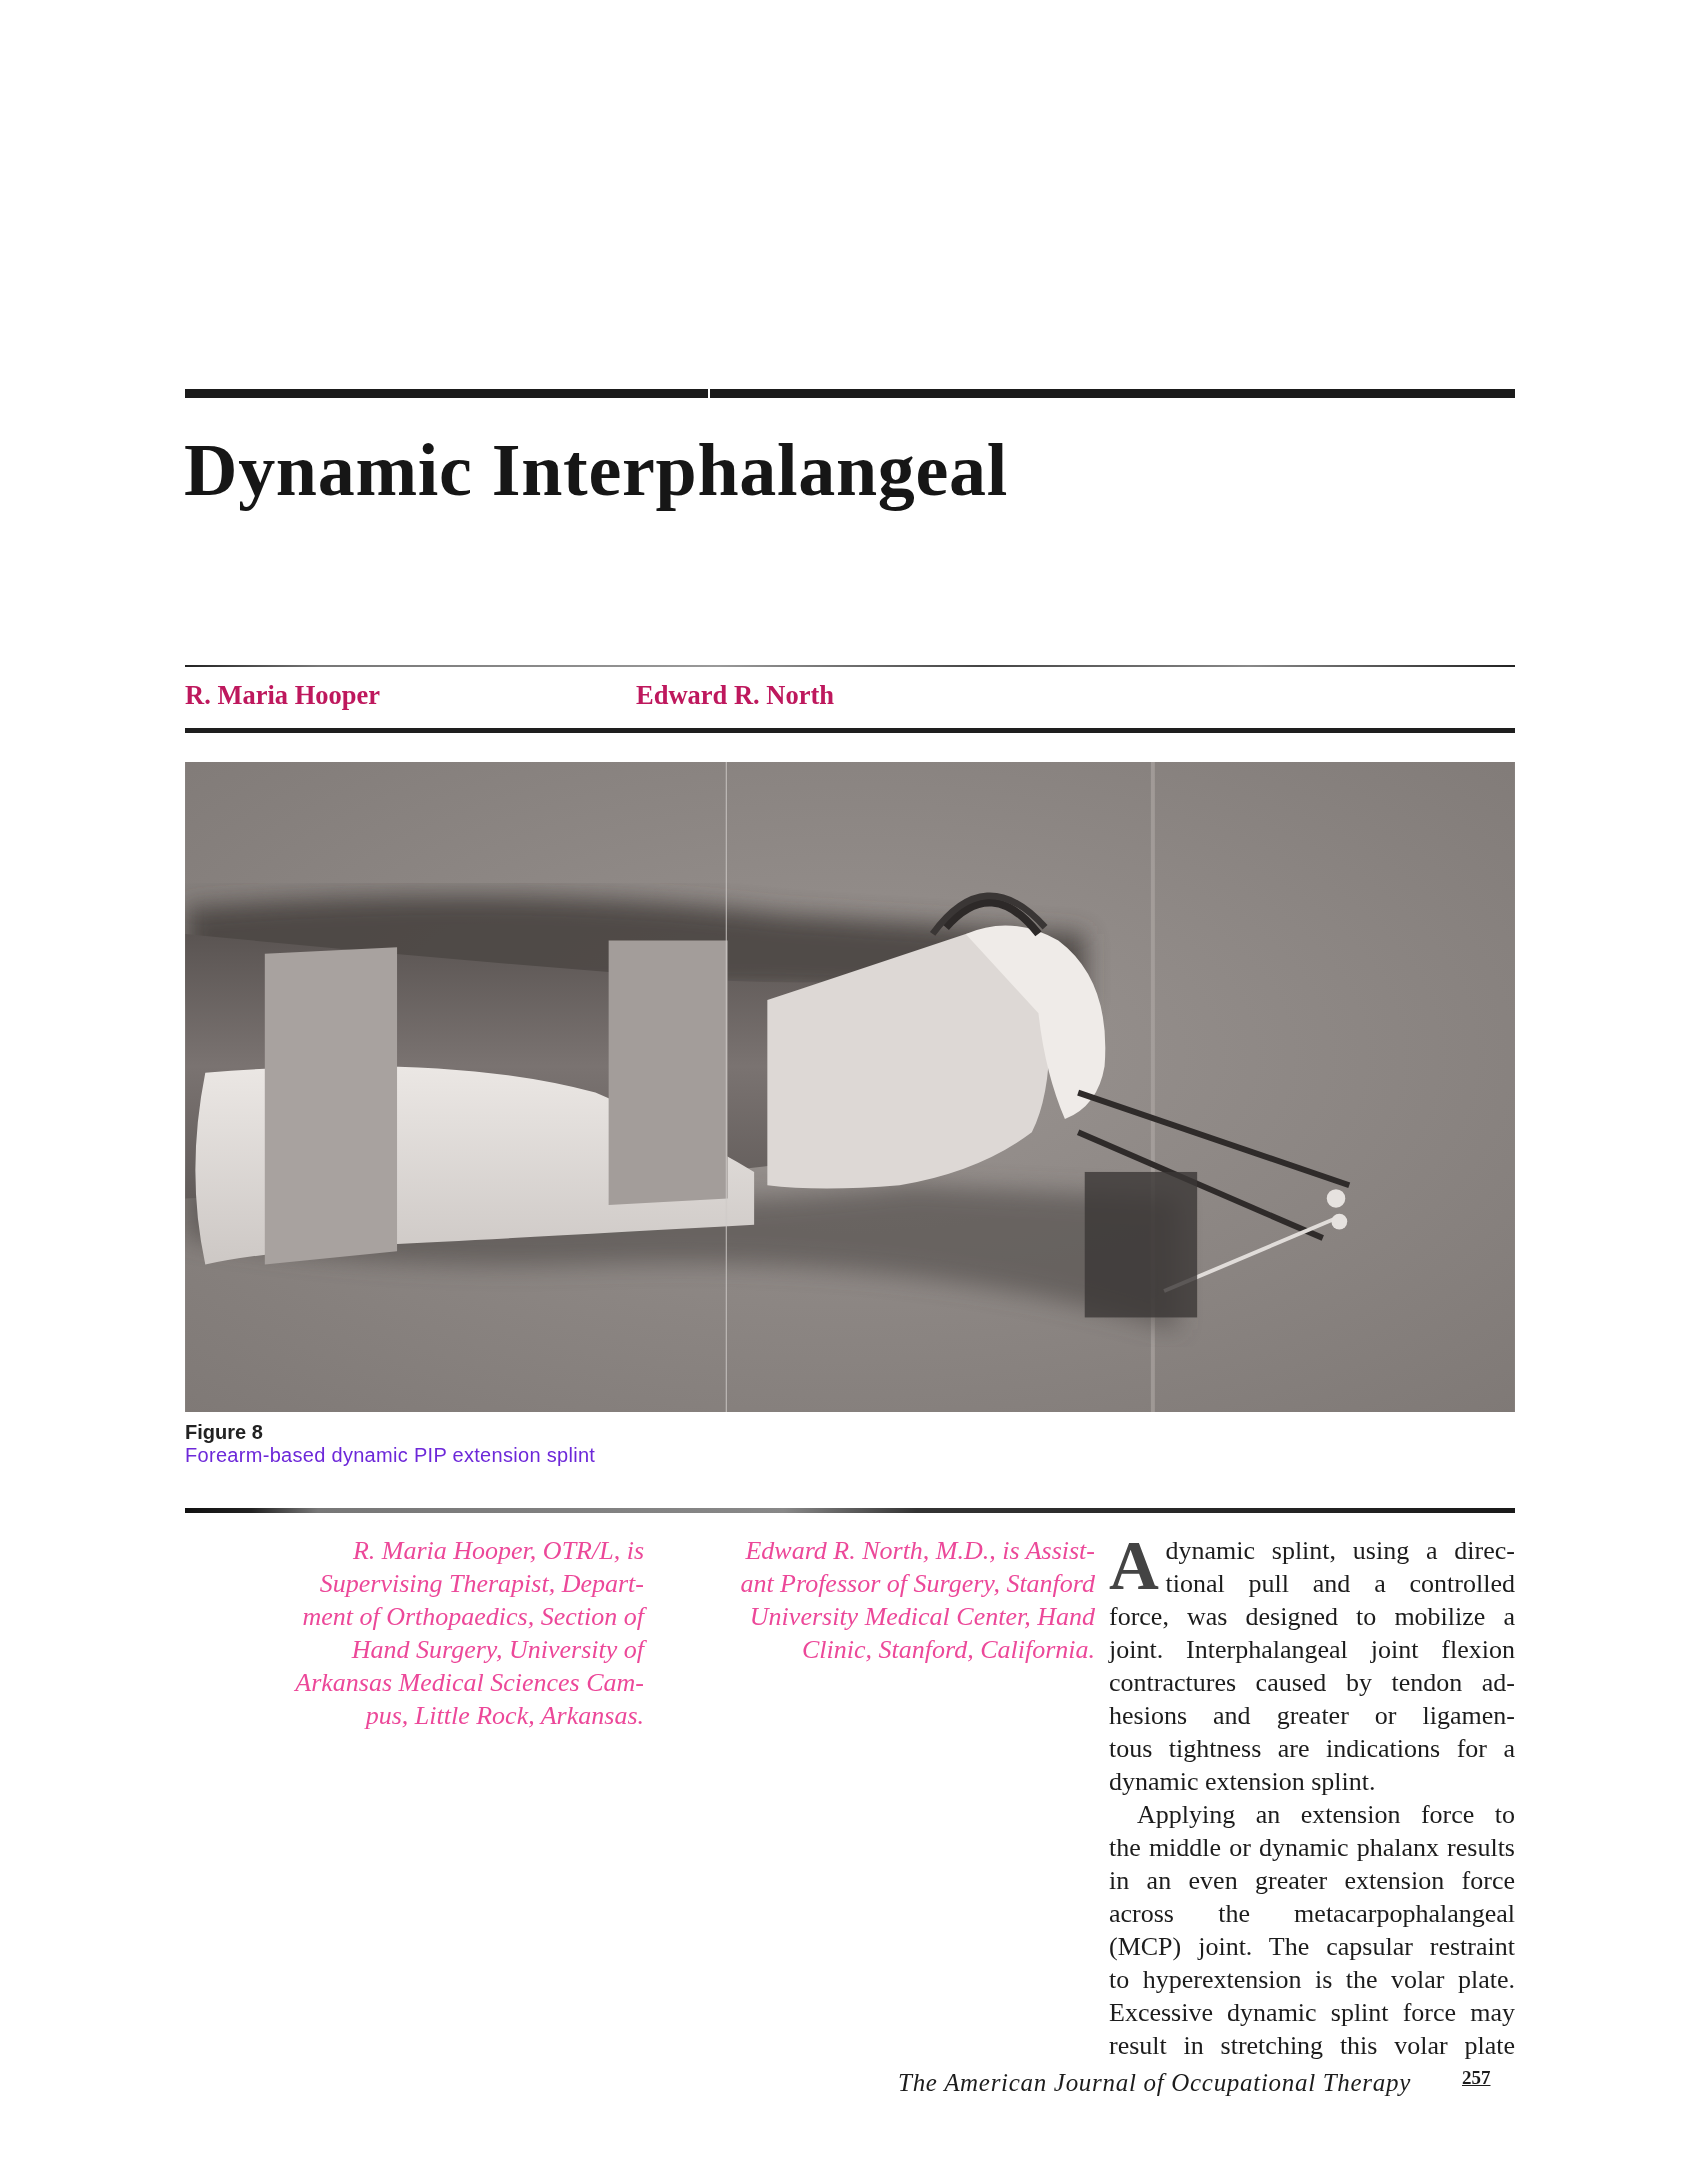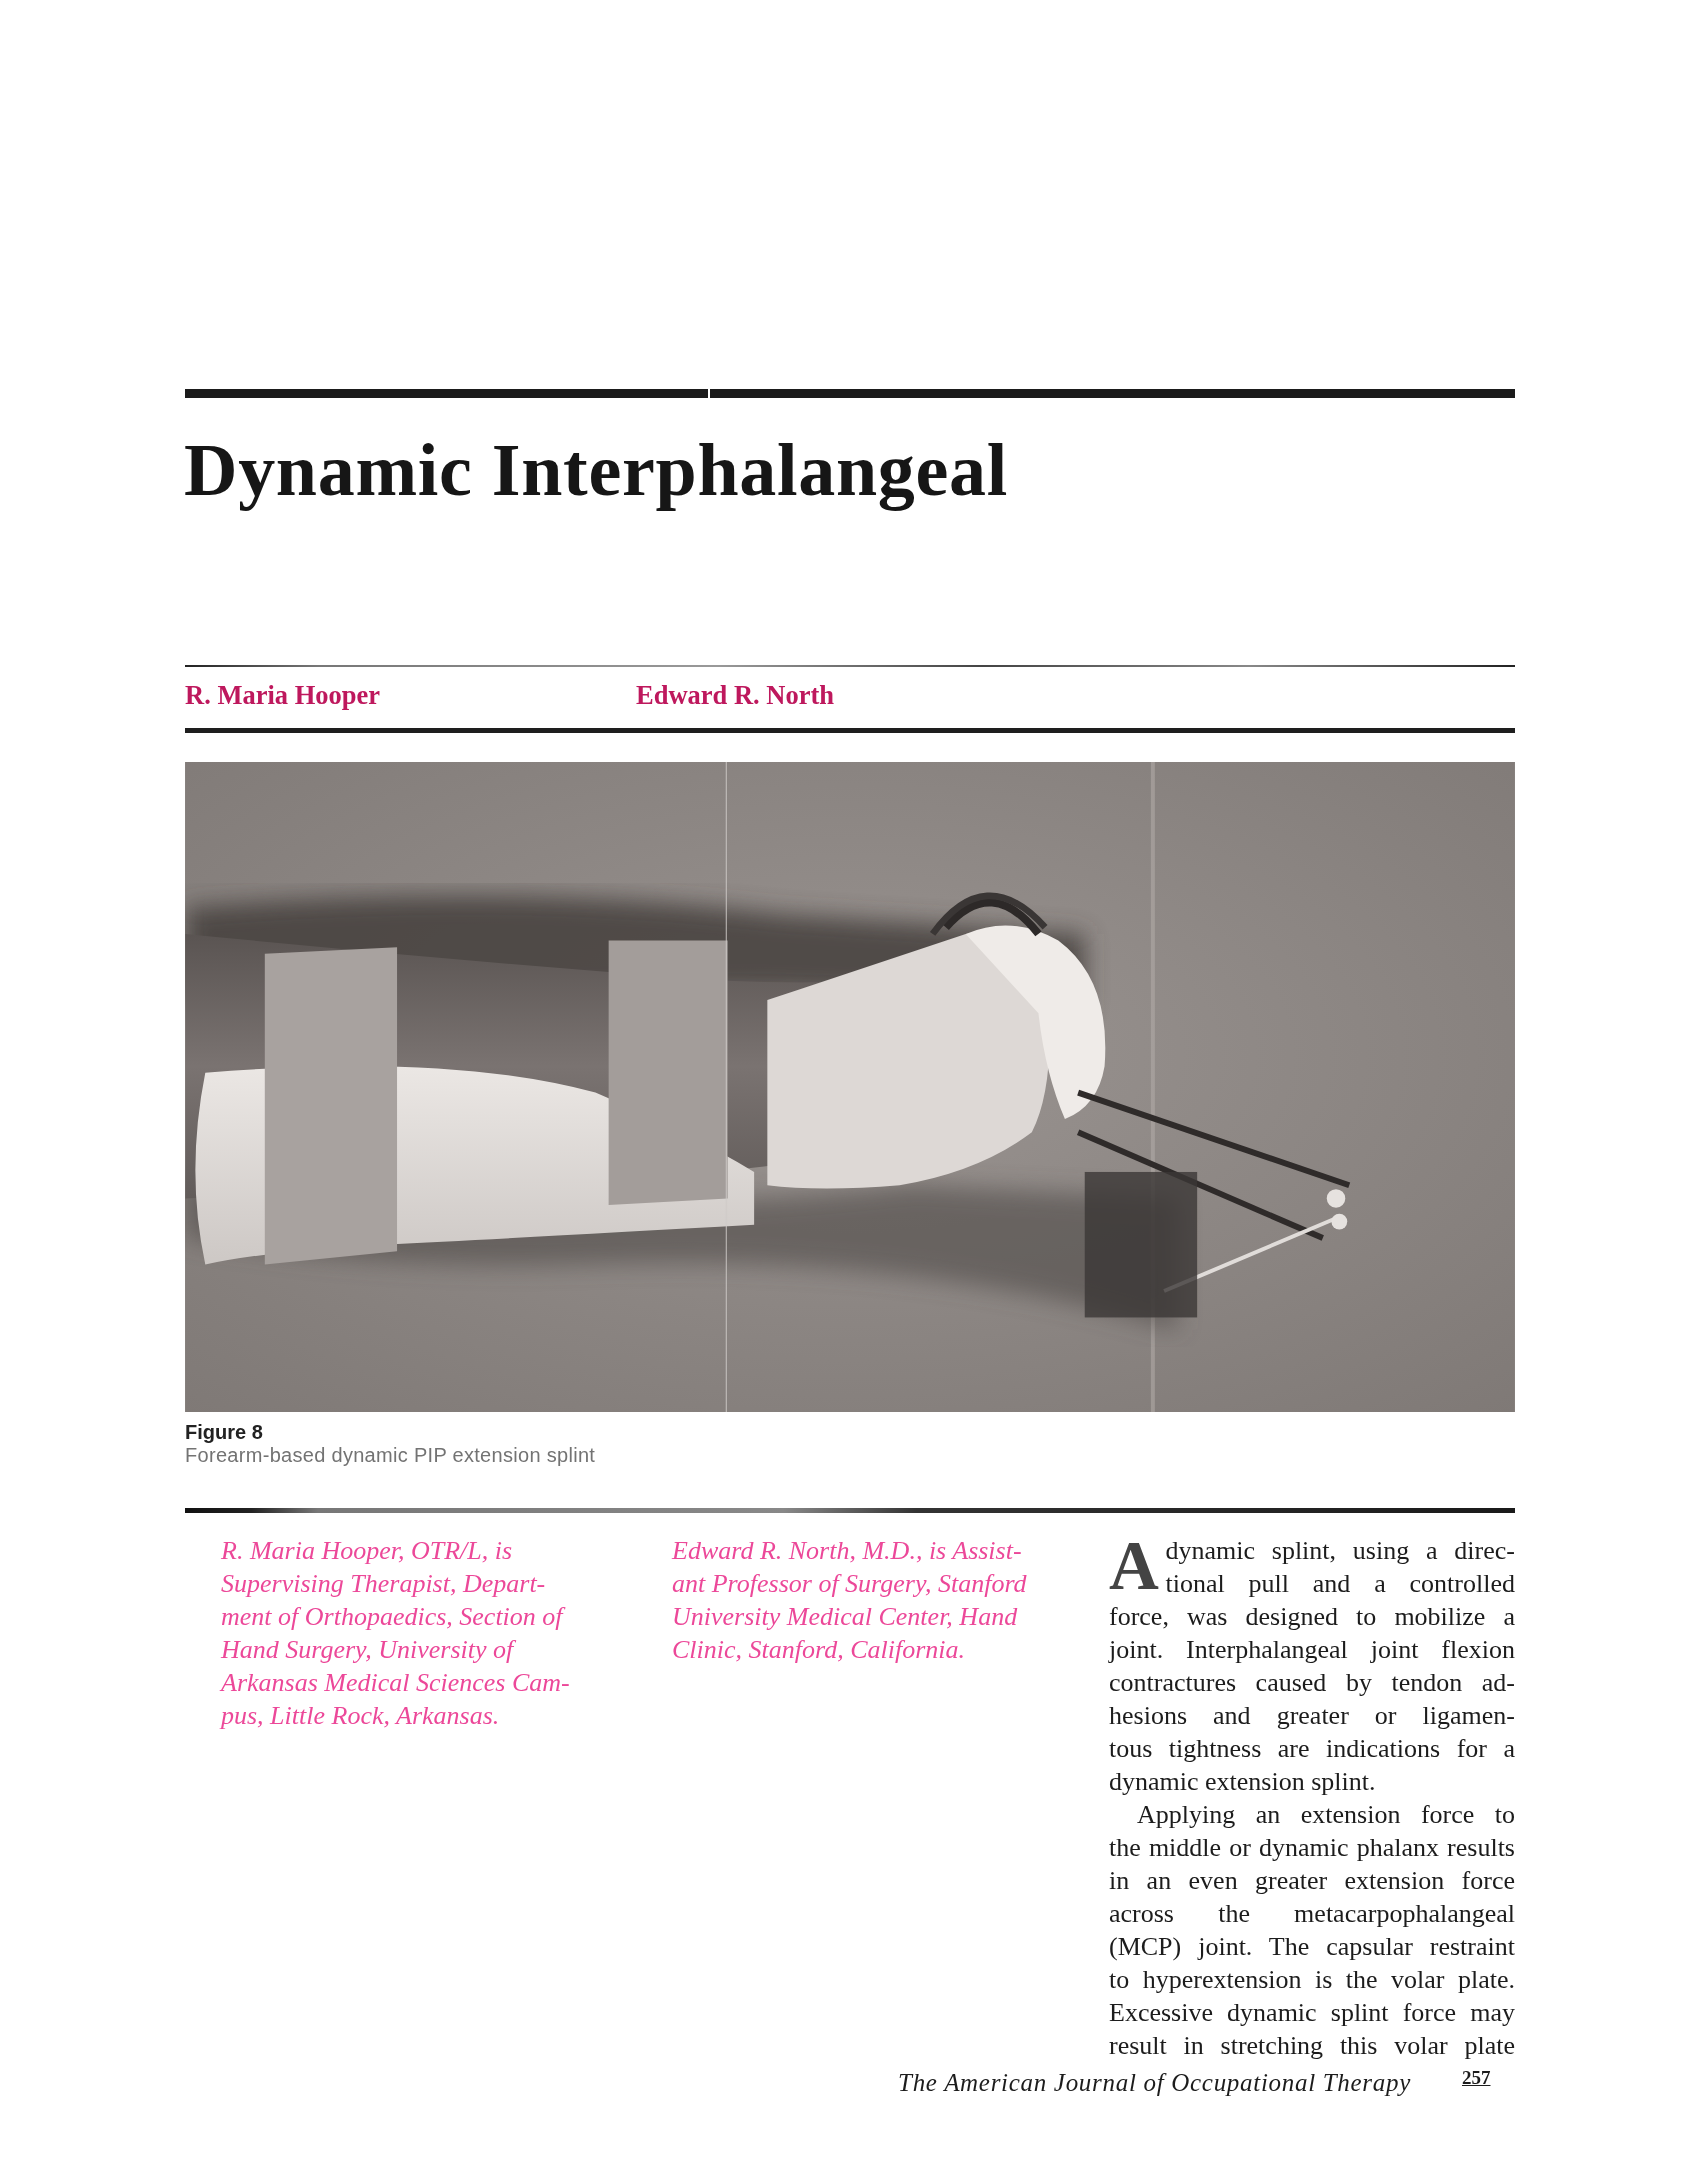--- a/index.html
+++ b/index.html
@@ -1,37 +1,37 @@
 <!DOCTYPE html>
 <html style="font-size:10.6px"><head>
 <meta charset="utf-8">
 <style>
   html, body { margin: 0; padding: 0; }
   body {
     width: 1687px; height: 2183px; background: #ffffff; position: relative;
     font-family: "Liberation Serif", "DejaVu Serif", serif; color: #1a1a1a;
     overflow: hidden;
   }
-  .abs { position: absolute; }
+  .abs { position: absolute; text-align: right; }
   .rule-thick { left: 185px; width: 1330px; top: 389px; height: 9.3px; background: #1b1b1b; }
   .rule-thick .gap { position: absolute; left: 523px; top: 0; width: 2px; height: 9.3px; background: #fff; }
   .title {
     left: 184px; top: 429px; margin: 0; font-weight: bold;
     font-size: 74px; line-height: 82px; letter-spacing: 0.7px; color: #161616;
   }
   .rule-thin { left: 185px; width: 1330px; top: 665px; height: 2px; background: linear-gradient(90deg,#222 0%,#777 10%,#999 40%,#444 60%,#888 80%,#222 100%); }
   .author { top: 680px; font-size: 26.5px; font-weight: bold; color: #be185d; }
   .rule-med { left: 185px; width: 1330px; top: 728px; height: 5.3px; background: #1e1e1e; }
   .photo {
     left: 185px; top: 762px; width: 1330px; height: 650px; overflow: hidden;
     background: #8c8683;
   }
   .photo svg { display: block; }
   .fig-label { left: 185px; top: 1421px; font-family: "Liberation Sans", "DejaVu Sans", sans-serif; font-weight: bold; font-size: 20px; color: #222; }
-  .fig-caption { left: 185px; top: 1444px; font-family: "Liberation Sans", "DejaVu Sans", sans-serif; font-size: 20px; color: #737373; letter-spacing: 0.3px; }
+  .fig-caption { left: 185px; top: 1444px; font-family: "Liberation Sans", "DejaVu Sans", sans-serif; font-size: 20px; color: #6d28d9; letter-spacing: 0.3px; }
   .rule-cols { left: 185px; width: 1330px; top: 1508px; height: 5.3px; background: linear-gradient(90deg,#111 0%,#222 5%,#777 10%,#888 45%,#333 55%,#1a1a1a 100%); }
   .col { top: 1534px; font-size: 26px; line-height: 33px; }
   .col p { margin: 0; }
   .bio { font-style: italic; color: #ec4899; margin-left: 36px; }
   .col1 { left: 185px; width: 423px; }
   .col2 { left: 636px; width: 423px; }
   .col3 { left: 1109px; width: 406px; text-align: justify; color: #1c1c1c; }
   .col3 .line { display: block; text-align: justify; text-align-last: justify; white-space: nowrap; }
   .col3 .line.last { text-align-last: left; }
   .dropcap {

